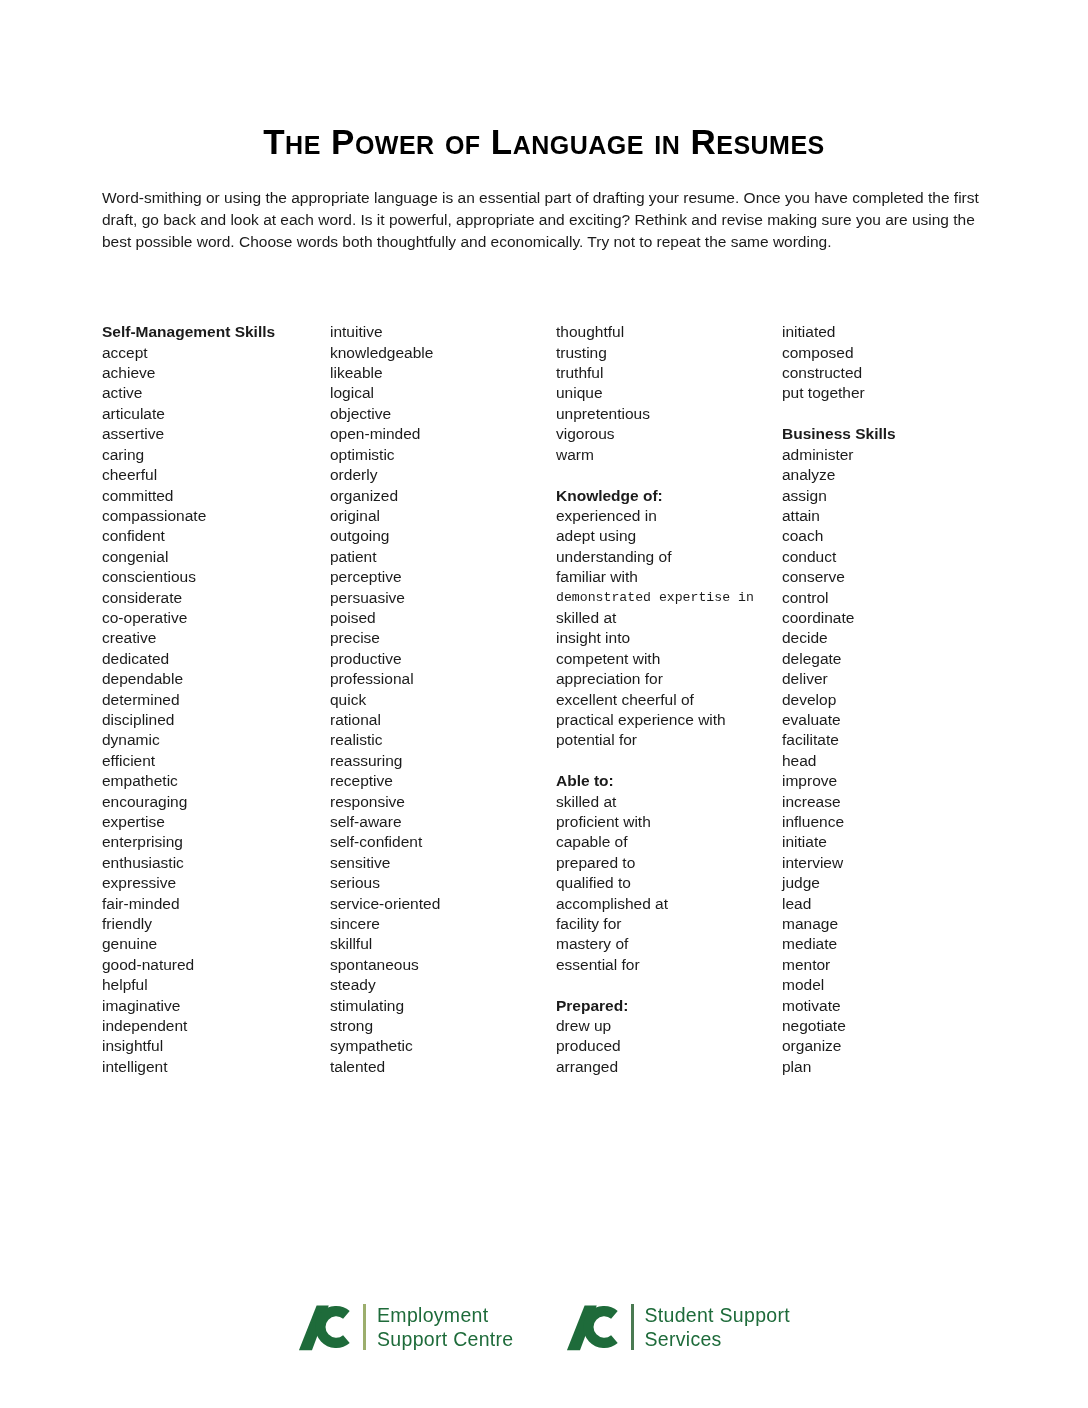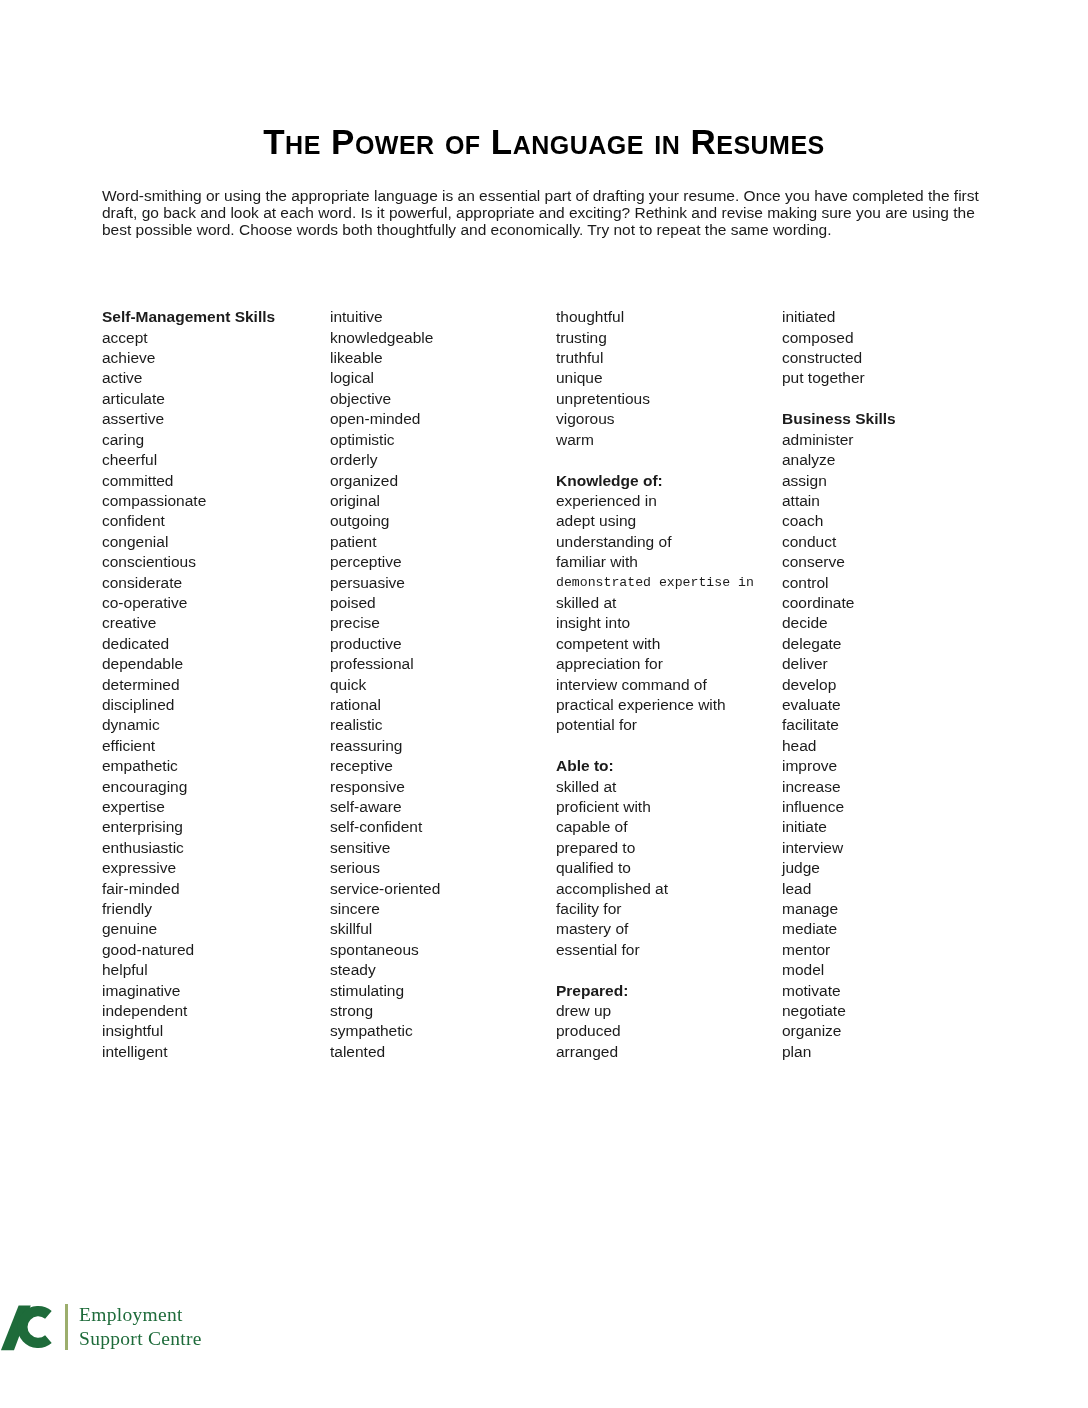--- a/index.html
+++ b/index.html
@@ -29,45 +29,44 @@
     font-variant:small-caps;
     font-size:35px;
     line-height:1.15;
     letter-spacing:0.5px;
     color:#000000;
   }
   .intro{
     margin:25px 0 8px 102px;
     width:890px;
     font-size:15.5px;
-    line-height:17px;
+    line-height:22px;
     color:var(--ink);
   }
   .word-grid{
     margin:21px 0 0 102px;
     display:grid;
     grid-template-columns:228px 226px 226px 230px;
   }
   .word-col{display:block;margin-top:48px;}
   .row{
     font-size:15.5px;
     line-height:20.4px;
     white-space:nowrap;
   }
   .row.bold{font-weight:bold;}
   .row.small{font-size:13.2px;font-family:Liberation Mono, monospace;}
   .footer{
     position:absolute;
     left:0;right:0;
     bottom:56px;
     display:flex;
-    justify-content:space-between;
+    justify-content:center;
     align-items:center;
     gap:52px;
-    font-family:Liberation Serif, serif;
   }
   .logo{
     display:flex;
     align-items:center;
     gap:11px;
   }
   .logo svg{display:block;color:var(--brand-green);}
   .logo-divider{width:3px;height:46px;}
   .logo:nth-child(1) .logo-divider{background:var(--divider-left);}
   .logo:nth-child(2) .logo-divider{background:var(--divider-right);}
@@ -178,21 +177,21 @@
         <div class="row bold">Knowledge of:</div>
         <div class="row">experienced in</div>
         <div class="row">adept using</div>
         <div class="row">understanding of</div>
         <div class="row">familiar with</div>
         <div class="row small">demonstrated expertise in</div>
         <div class="row">skilled at</div>
         <div class="row">insight into</div>
         <div class="row">competent with</div>
         <div class="row">appreciation for</div>
-        <div class="row">interview command of</div>
+        <div class="row">excellent cheerful of</div>
         <div class="row">practical experience with</div>
         <div class="row">potential for</div>
         <div class="row">&nbsp;</div>
         <div class="row bold">Able to:</div>
         <div class="row">skilled at</div>
         <div class="row">proficient with</div>
         <div class="row">capable of</div>
         <div class="row">prepared to</div>
         <div class="row">qualified to</div>
         <div class="row">accomplished at</div>
@@ -253,15 +252,26 @@
         <path d="M1 50 L20 2 H33 L15 50 Z" fill="currentColor"></path>
         <path d="M52 12 A 17 17 0 1 0 52 38" fill="none" stroke="currentColor" stroke-width="11"></path>
       </svg>
       <div class="logo-divider"></div>
       <div class="logo-text">
         <div>Employment</div>
         <div>Support Centre</div>
       </div>
     </div>
 
+    <div class="logo">
+      <svg width="54" height="50" viewBox="0 0 58 50" aria-hidden="true">
+        <path d="M1 50 L20 2 H33 L15 50 Z" fill="currentColor"></path>
+        <path d="M52 12 A 17 17 0 1 0 52 38" fill="none" stroke="currentColor" stroke-width="11"></path>
+      </svg>
+      <div class="logo-divider"></div>
+      <div class="logo-text">
+        <div>Student Support</div>
+        <div>Services</div>
+      </div>
+    </div>
 
   </div>
 </div>
 
 </body></html>

